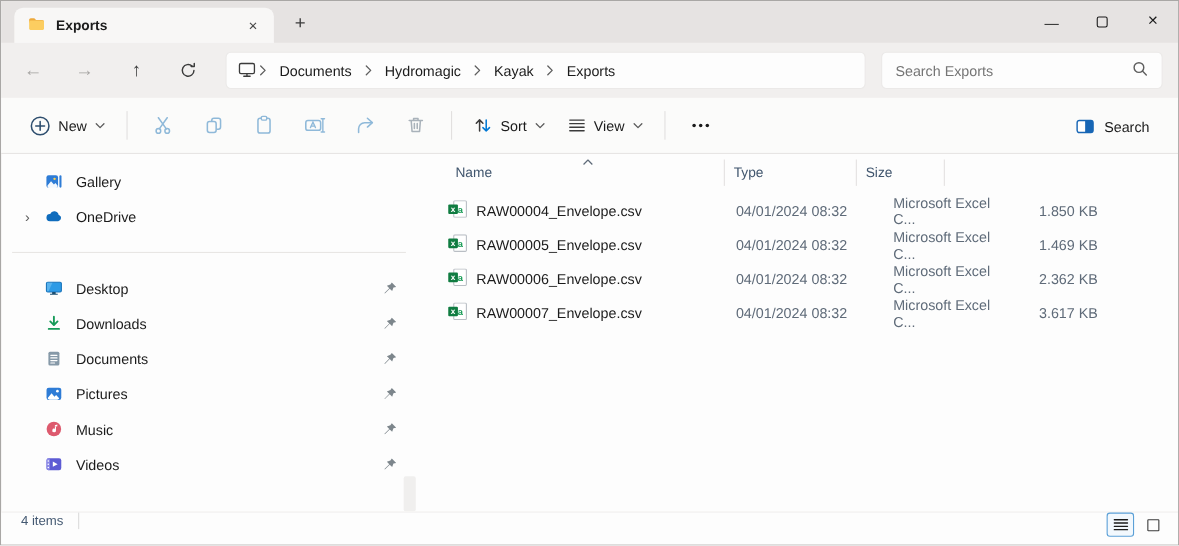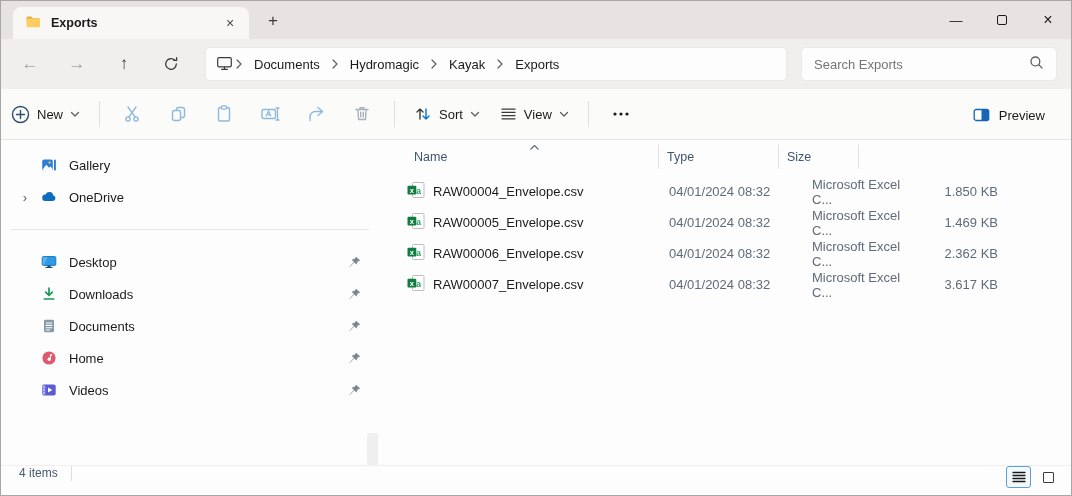--- a/index.html
+++ b/index.html
@@ -25,21 +25,21 @@
   .nav-disabled { color:#a6a4a2; }
   .nav-enabled { color:#3b3b3b; }
   .addressbar { position:absolute; left:204px; top:8px; width:582px; height:34px; background:#fdfdfd; border:1px solid #ebe9e8; border-radius:5px; display:flex; align-items:center; padding:0 10px; }
   .crumb { padding:0 9px; font-size:13px; color:#1b1b1b; white-space:nowrap; cursor:default; }
   .crumb-sep { display:flex; align-items:center; margin:0 1px; }
   .searchbar { position:absolute; left:800px; top:8px; width:256px; height:34px; background:#fdfdfd; border:1px solid #ebe9e8; border-radius:5px; display:flex; align-items:center; padding:0 12px; }
   .searchbar input { flex:1; border:none; outline:none; background:transparent; font-family:inherit; font-size:13px; color:#1b1b1b; }
   .searchbar input::placeholder { color:#757575; }
 
   
-  .toolbar { position:relative; height:51px; background:#fbfbfa; border-bottom:1px solid #e7e5e4; display:flex; align-items:center; }
+  .toolbar { position:relative; height:51px; background:#fbfbfa; border-bottom:1px solid #e7e5e4; display:flex; align-items:center; padding-left:16px; }
   .tb-group { display:flex; align-items:center; gap:7px; padding:0 10px; height:36px; border-radius:4px; }
   .tb-label { font-size:13px; color:#1b1b1b; }
   .tb-sep { width:1px; height:26px; background:#e2e0df; margin:0 9px; }
   .tb-icon { width:40px; height:36px; display:flex; align-items:center; justify-content:center; margin:0 3px; border-radius:4px; }
   .preview-btn { position:absolute; right:16px; top:8px; height:36px; display:flex; align-items:center; gap:9px; padding:0 10px; border-radius:4px; }
 
   
   .main { position:absolute; top:140px; left:0; right:0; bottom:30px; display:flex; }
   .sidebar { width:380px; padding-top:8px; position:relative; flex:none; }
   .side-item { position:relative; height:32px; margin:0 8px; border-radius:4px; display:flex; align-items:center; padding-left:32px; font-size:13px; cursor:default; }
@@ -235,21 +235,21 @@
           <circle cx="9" cy="3" r="1.6" fill="#1b1b1b"></circle>
           <circle cx="15" cy="3" r="1.6" fill="#1b1b1b"></circle>
         </svg>
     </span>
 
     <div class="preview-btn">
       <svg width="17" height="16" viewBox="0 0 17 16">
           <rect x="1.2" y="2.5" width="14.5" height="11" rx="2" fill="#fff" stroke="#1766b5" stroke-width="1.3"></rect>
           <path d="M8.5 2.5h5.2a2 2 0 0 1 2 2v7a2 2 0 0 1-2 2H8.5z" fill="#1766b5"></path>
         </svg>
-      <span class="tb-label">Preview</span>
+      <span class="tb-label">Search</span>
     </div>
   </div>
 
   <div class="main">
     <div class="sidebar">
 
 
       <div class="side-item">
         <span class="s-icon">
           <svg width="16" height="16" viewBox="0 0 16 16">
@@ -307,30 +307,43 @@
               <rect x="3" y="1.8" width="10" height="12.4" rx="1.4" fill="#8699a8"></rect>
               <path d="M5.2 5h5.6M5.2 7.4h5.6M5.2 9.8h5.6M5.2 12h3.4" stroke="#fff" stroke-width="1.1" stroke-linecap="round"></path>
             </svg>
         </span>
         <span class="s-label">Documents</span>
         <span class="pin"><svg width="12" height="12" viewBox="0 0 12 12">
               <path d="M7.2.8l4 4-2.5.6L7.5 8.6 5.3 6.4.9 10.8l-.4-.4L4.9 6 2.7 3.8 5.9 2.6z" fill="#7d868c"></path>
             </svg></span>
       </div>
 
+      <div class="side-item">
+        <span class="s-icon">
+          <svg width="16" height="16" viewBox="0 0 16 16">
+              <rect x="1.3" y="2.4" width="13.4" height="11.2" rx="2" fill="#2e7cd6"></rect>
+              <circle cx="11.2" cy="5.6" r="1.2" fill="#fff"></circle>
+              <path d="M2.4 11.8l3.5-4.2 2.6 3.1 1.5-1.6 2.8 2.9c-.2.8-.9 1.3-1.8 1.3H4.2c-.9 0-1.6-.6-1.8-1.5z" fill="#fff"></path>
+            </svg>
+        </span>
+        <span class="s-label">Pictures</span>
+        <span class="pin"><svg width="12" height="12" viewBox="0 0 12 12">
+              <path d="M7.2.8l4 4-2.5.6L7.5 8.6 5.3 6.4.9 10.8l-.4-.4L4.9 6 2.7 3.8 5.9 2.6z" fill="#7d868c"></path>
+            </svg></span>
+      </div>
 
       <div class="side-item">
         <span class="s-icon">
           <svg width="16" height="16" viewBox="0 0 16 16">
               <circle cx="8" cy="8" r="6.6" fill="#dd5a6e"></circle>
               <path d="M9.9 4.3v5a1.7 1.7 0 1 1-1-1.54V6l1-.3z" fill="#fff"></path>
               <path d="M8.9 4.6l2.2-.6v1.4l-2.2.6z" fill="#fff"></path>
             </svg>
         </span>
-        <span class="s-label">Home</span>
+        <span class="s-label">Music</span>
         <span class="pin"><svg width="12" height="12" viewBox="0 0 12 12">
               <path d="M7.2.8l4 4-2.5.6L7.5 8.6 5.3 6.4.9 10.8l-.4-.4L4.9 6 2.7 3.8 5.9 2.6z" fill="#7d868c"></path>
             </svg></span>
       </div>
 
       <div class="side-item">
         <span class="s-icon">
           <svg width="16" height="16" viewBox="0 0 16 16">
               <rect x="1.3" y="2.6" width="13.4" height="10.8" rx="2" fill="#5d5bd4"></rect>
               <rect x="1.3" y="2.6" width="3.2" height="10.8" rx="1.6" fill="#8a88e6"></rect>

